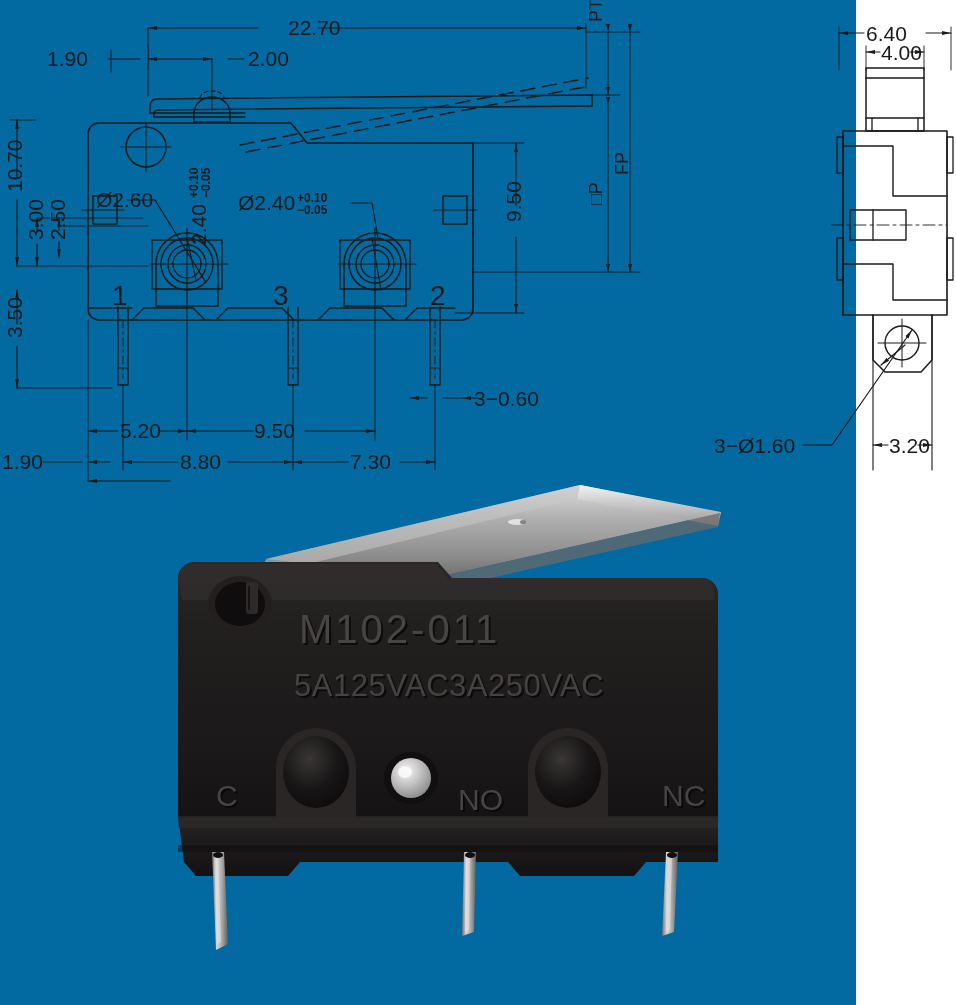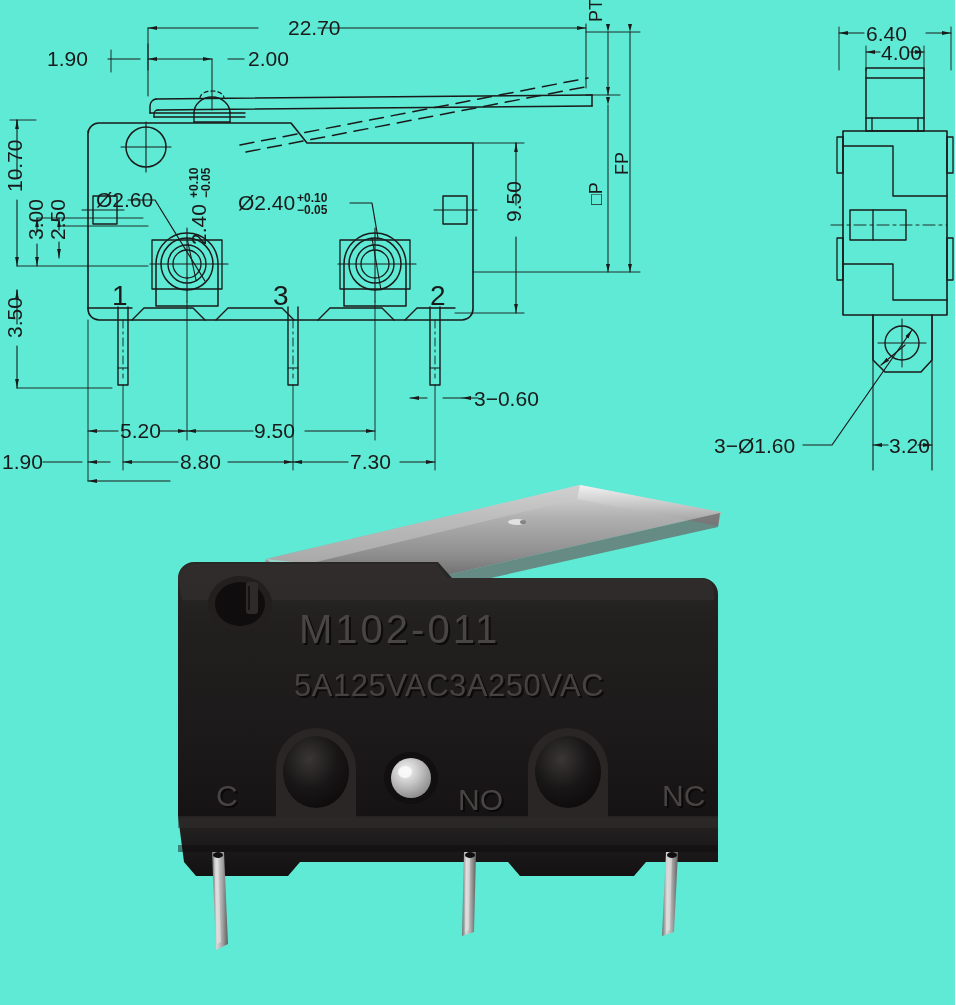--- a/index.html
+++ b/index.html
@@ -11,23 +11,23 @@
   body {
     width: 956px;
     height: 1005px;
     position: relative;
     font-family: "Liberation Sans", sans-serif;
     overflow: hidden;
   }
   #sheet {
     position: absolute;
     inset: 0;
-    width: 955px;
+    width: 856px;
     height: 1005px;
-    background: #5eead4;
+    background: #0369a1;
   }
   .svg-layer {
     position: absolute;
     left: 0;
     top: 0;
     width: 956px;
     height: 1005px;
   }
 </style>
 </head>

